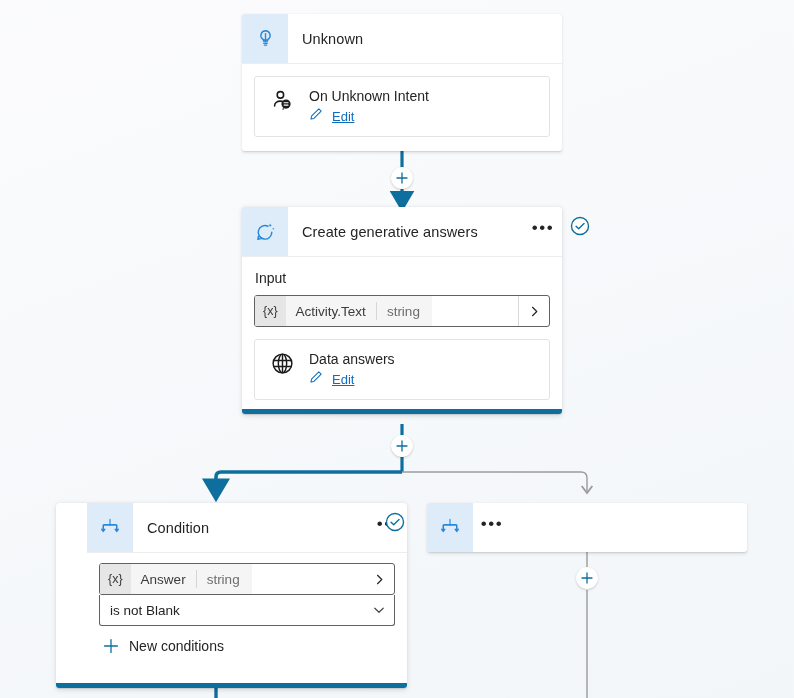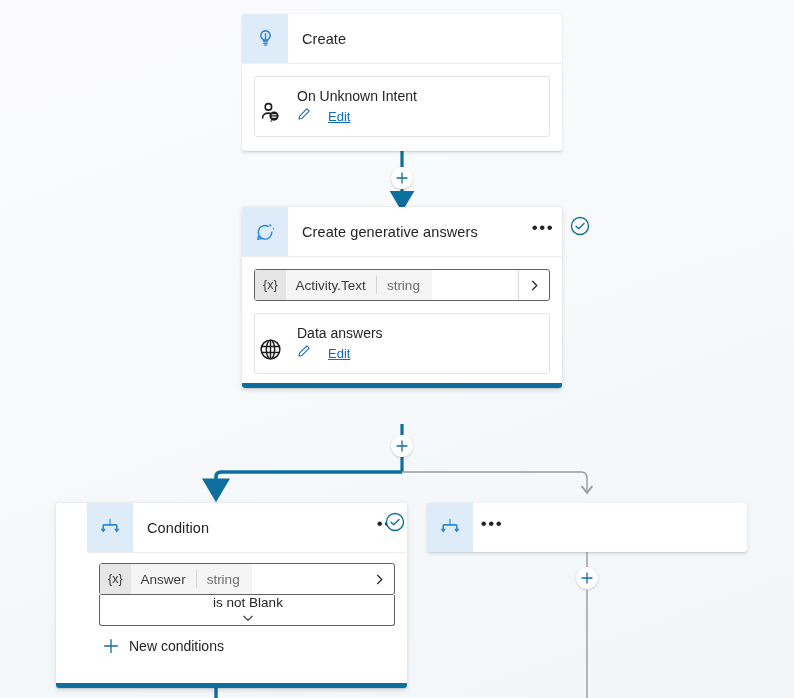--- a/index.html
+++ b/index.html
@@ -90,33 +90,33 @@
   .node-body {
     padding: 12px 12px 14px 12px;
   }
 
   
   .subcard {
     border: 1px solid #e3e3e3;
     border-radius: 3px;
     background: #fff;
     display: flex;
-    align-items: flex-end;
-    padding: 11px 0;
+    align-items: flex-start;
+    padding: 11px 12px;
     gap: 12px;
     cursor: pointer;
   }
   .subcard .sc-icon {
     width: 30px; min-width: 30px;
     display: flex; align-items: center; justify-content: center;
     color: #1b1b1b;
   }
   .sc-text { display: flex; flex-direction: column; gap: 3px; }
   .sc-label { font-size: 14px; color: #242424; }
-  .sc-editrow { display: flex; align-items: center; gap: 17px; }
+  .sc-editrow { display: flex; align-items: center; gap: 9px; }
   .sc-edit {
     font-size: 13px;
     color: #0f6cbd;
     text-decoration: underline;
     cursor: pointer;
   }
 
   
   .field-label {
     font-size: 14px;
@@ -174,21 +174,20 @@
   .select-row {
     display: flex;
     align-items: center;
     border: 1px solid #616161;
     border-top: none;
     border-radius: 0 0 3px 3px;
     height: 30px;
     background: #fff;
     padding: 0 8px 0 10px;
     cursor: pointer;
-    flex-direction: column;
   }
   .select-row .sel-val {
     flex: 1;
     font-size: 13.5px;
     color: #242424;
   }
   .select-row .sel-chev { color: #444; display:flex; align-items:center; }
 
   .newcond {
     display: flex;
@@ -266,21 +265,21 @@
   <div class="node" style="left:242px; top:14px; width:320px;">
     <div class="node-head">
       <div class="node-iconcell">
         <svg width="21" height="21" viewBox="0 0 24 24" fill="none">
           <path d="M12 3.2a5.3 5.3 0 0 0-3.2 9.5c.6.5 1 1.2 1 2v.3h4.4v-.3c0-.8.4-1.5 1-2A5.3 5.3 0 0 0 12 3.2Z" stroke="#2b88d8" stroke-width="1.6"></path>
           <path d="M12 6.4v8.6" stroke="#2b88d8" stroke-width="1.6" stroke-linecap="round"></path>
           <path d="M10.1 13.2 12 15.1l1.9-1.9" stroke="#2b88d8" stroke-width="1.5" stroke-linecap="round" stroke-linejoin="round"></path>
           <path d="M10 17.4h4M10.8 19.6h2.4" stroke="#2b88d8" stroke-width="1.6" stroke-linecap="round"></path>
         </svg>
       </div>
-      <div class="node-title">Create</div>
+      <div class="node-title">Unknown</div>
     </div>
     <div class="node-body">
       <div class="subcard">
         <span class="sc-icon">
           <svg width="25" height="25" viewBox="0 0 24 24" fill="none">
             <circle cx="10" cy="6.6" r="3.1" stroke="#1b1b1b" stroke-width="1.5"></circle>
             <path d="M4.4 17.2c0-2.9 2.5-4.6 5.6-4.6 1 0 2 .2 2.8.5" stroke="#1b1b1b" stroke-width="1.5" stroke-linecap="round"></path>
             <circle cx="15.4" cy="15.4" r="4.4" fill="#1b1b1b"></circle>
             <path d="M13.5 14.2h3.8M13.5 16.4h3.8" stroke="#fff" stroke-width="1.1" stroke-linecap="round"></path>
             <path d="M12.4 19.3l-.6 1.9 2.2-1.1z" fill="#1b1b1b"></path>
@@ -314,20 +313,21 @@
           <path d="M19.4 12.3a7.4 7.4 0 1 1-4.2-6.6" stroke="#2b88d8" stroke-width="1.6" stroke-linecap="round"></path>
           <path d="M4.9 16.6 4.2 20l3.4-.8" stroke="#2b88d8" stroke-width="1.6" stroke-linecap="round" stroke-linejoin="round"></path>
           <path d="M17.6 2.6l.55 1.55 1.55.55-1.55.55-.55 1.55-.55-1.55-1.55-.55 1.55-.55z" fill="#2b88d8"></path>
           <path d="M21 7.2l.35 1 1 .35-1 .35-.35 1-.35-1-1-.35 1-.35z" fill="#2b88d8"></path>
         </svg>
       </div>
       <div class="node-title">Create generative answers</div>
       <div class="node-ellipsis">•••</div>
     </div>
     <div class="node-body">
+      <div class="field-label">Input</div>
 
       <div class="pill-row">
         <div class="pill-chips">
           <span class="chip-x">{x}</span>
           <span class="chip-name">Activity.Text</span>
           <span class="chip-div"></span>
           <span class="chip-type">string</span>
         </div>
         <div class="pill-spacer"></div>
         <div class="pill-chevron">

